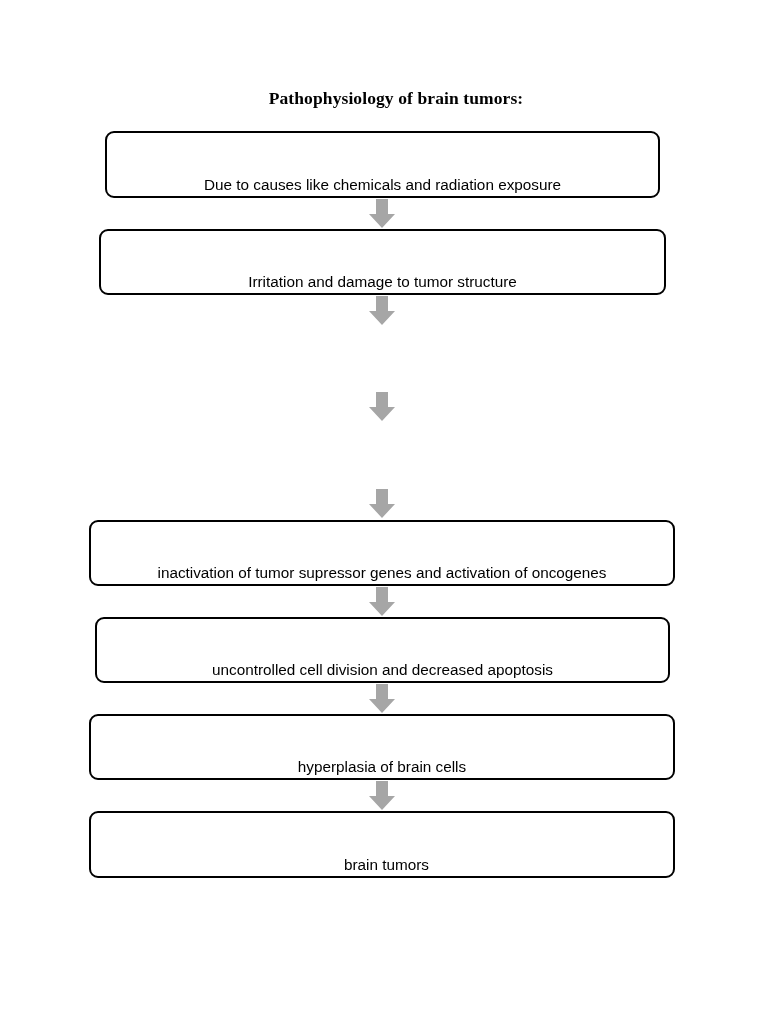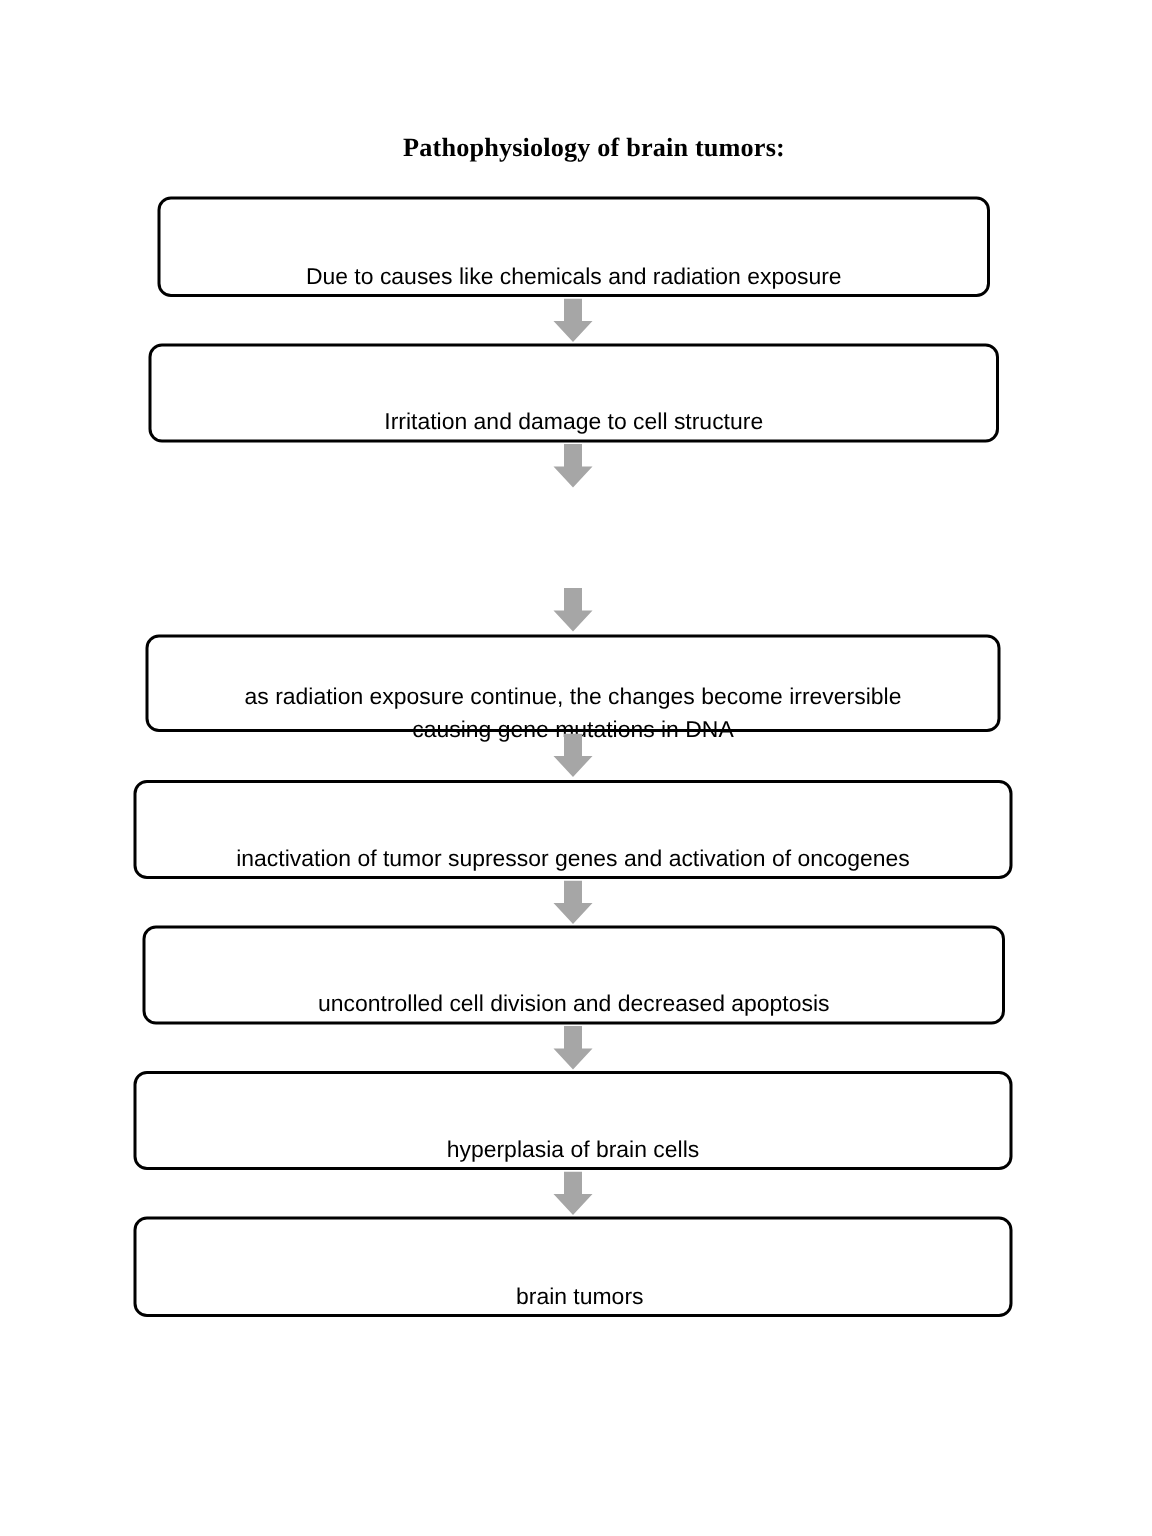--- a/index.html
+++ b/index.html
@@ -78,42 +78,36 @@
     <span class="node-text">Due to causes like chemicals and radiation exposure</span>
   </div>
 
   <div class="flow-arrow" style="left:367px; top:199px;">
     <svg viewBox="0 0 30 30" xmlns="http://www.w3.org/2000/svg">
       <polygon points="9,0 21,0 21,15 28,15 15,29 2,15 9,15" fill="#a6a6a6"></polygon>
     </svg>
   </div>
 
   <div class="flow-node" style="left:99px; top:229px; width:567px; height:66px;">
-    <span class="node-text">Irritation and damage to cell structure</span>
+    <span class="node-text">Irritation and damage to tumor structure</span>
   </div>
 
   <div class="flow-arrow" style="left:367px; top:296px;">
     <svg viewBox="0 0 30 30" xmlns="http://www.w3.org/2000/svg">
       <polygon points="9,0 21,0 21,15 28,15 15,29 2,15 9,15" fill="#a6a6a6"></polygon>
     </svg>
   </div>
 
 
   <div class="flow-arrow" style="left:367px; top:392px;">
     <svg viewBox="0 0 30 30" xmlns="http://www.w3.org/2000/svg">
       <polygon points="9,0 21,0 21,15 28,15 15,29 2,15 9,15" fill="#a6a6a6"></polygon>
     </svg>
   </div>
 
-  <div class="flow-node" style="left:97px; top:423px; width:570px; height:65px;">
-    <span class="node-text">
-      <span>as radiation exposure continue, the changes become irreversible</span><br>
-      <span>causing gene mutations in DNA</span>
-    </span>
-  </div>
 
   <div class="flow-arrow" style="left:367px; top:489px;">
     <svg viewBox="0 0 30 30" xmlns="http://www.w3.org/2000/svg">
       <polygon points="9,0 21,0 21,15 28,15 15,29 2,15 9,15" fill="#a6a6a6"></polygon>
     </svg>
   </div>
 
   <div class="flow-node" style="left:89px; top:520px; width:586px; height:66px;">
     <span class="node-text">inactivation of tumor supressor genes and activation of oncogenes</span>
   </div>

